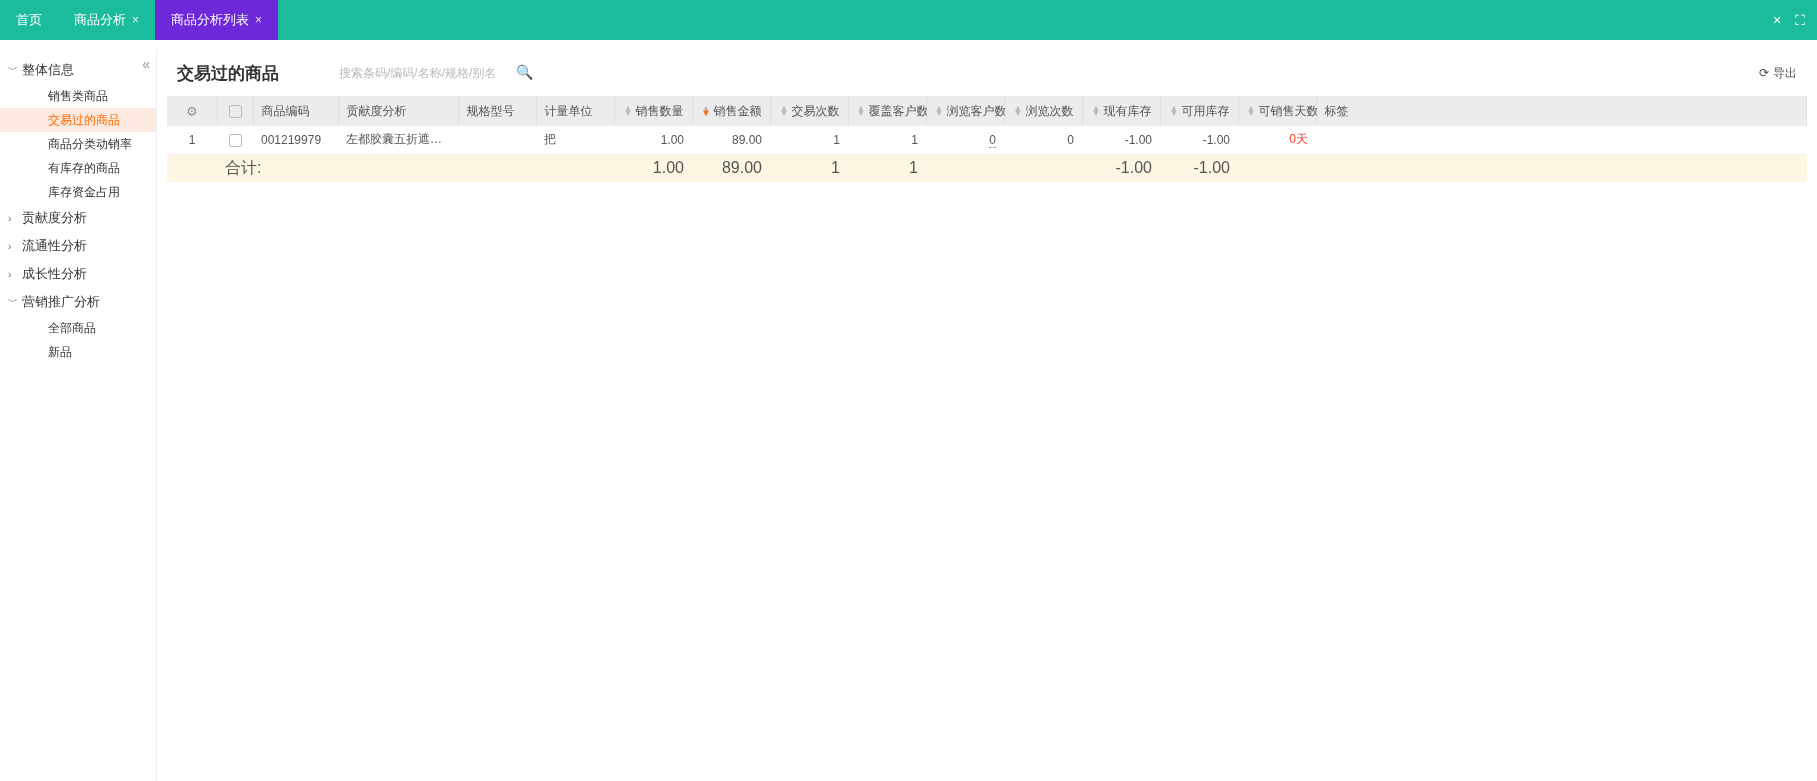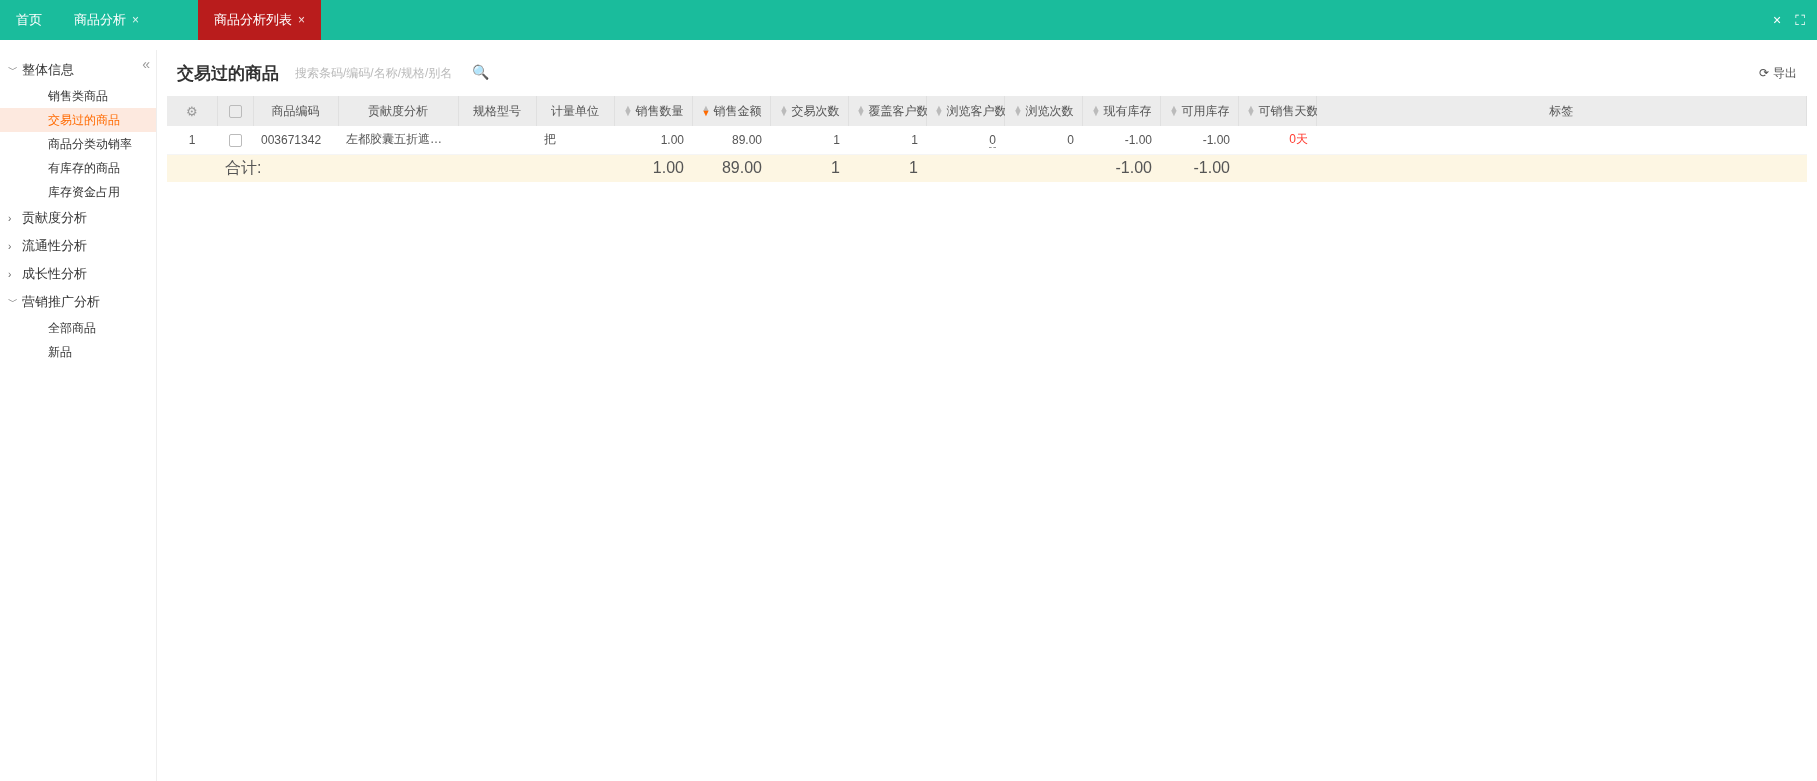--- a/index.html
+++ b/index.html
@@ -1,42 +1,42 @@
 <!DOCTYPE html>
 <html><head>
   <meta charset="utf-8">
   <style>
     * { margin:0; padding:0; box-sizing:border-box; }
     body { font-family:"Microsoft YaHei","PingFang SC",sans-serif; font-size:13px; color:#333; background:#fff; }
     .topbar { height:40px; background:#1abc9c; display:flex; align-items:stretch; position:relative; }
     .tab { display:flex; align-items:center; padding:0 16px; color:#fff; font-size:13px; cursor:pointer; position:relative; }
-    .tab.active { background:#b91c1c;margin-left:43px; }
+    .tab.active { background:#6d28d9; }
     .tab .close { margin-left:6px; font-size:12px; opacity:.85; }
     .top-icons { position:absolute; right:0; top:0; height:40px; display:flex; align-items:center; gap:14px; padding:0 12px; color:#fff; }
     .top-icons span { cursor:pointer; font-size:14px; }
     .whitebar { height:10px; background:#fff; border-bottom:0; }
     .layout { display:flex; height:calc(781px - 40px - 10px); }
     .sidebar { width:157px; border-right:1px solid #eee; padding-top:6px; position:relative; }
     .collapse-btn { position:absolute; right:6px; top:6px; color:#999; font-size:14px; cursor:pointer; }
     .sb-group { display:flex; align-items:center; height:28px; padding-left:22px; font-size:13px; color:#333; cursor:pointer; }
     .sb-group .caret { position:absolute; left:8px; font-size:10px; color:#666; }
     .sb-item { height:24px; line-height:24px; padding-left:48px; font-size:12px; color:#333; cursor:pointer; }
     .sb-item.selected { background:#fde9df; color:#ff6a00; }
     .sb-row { position:relative; }
     .main { flex:1; display:flex; flex-direction:column; overflow:hidden; }
     .titlebar { height:46px; display:flex; align-items:center; padding:0 20px; gap:16px; }
     .titlebar h2 { font-size:17px; font-weight:600; color:#333; }
-    .searchwrap { position:relative; }
+    .searchwrap { position:relative;margin-left:44px; }
     .searchwrap input { height:28px; width:170px; border:none; border-bottom:1px solid transparent; font-size:12px; outline:none; color:#555; }
     .searchwrap input::placeholder { color:#bbb; }
     .searchwrap .sicon { color:#ff8a00; font-size:14px; margin-left:4px; }
     .export { margin-left:auto; font-size:12px; color:#555; display:flex; align-items:center; gap:4px; cursor:pointer; }
     .tablewrap { flex:1; overflow:auto; margin:0 10px; position:relative; }
     table { width:100%; border-collapse:collapse; table-layout:fixed; }
-    thead th { background:#ececec; height:30px; font-size:12px; font-weight:500; color:#555; text-align:center; padding:0 8px; border-right:1px solid #e0e0e0; position:relative; white-space:nowrap; }
+    thead th { background:#ececec; height:30px; font-size:12px; font-weight:500; color:#555; text-align:left; padding:0 8px; border-right:1px solid #e0e0e0; position:relative; white-space:nowrap; }
     thead th.numcol { text-align:right; }
     thead th .sort { font-size:9px; color:#bbb; display:inline-flex; flex-direction:column; line-height:5px; margin-right:3px; vertical-align:middle; }
     thead th .sort.active-down .down { color:#ff6a00; }
     tbody td { height:28px; font-size:12px; color:#555; padding:0 8px; border-bottom:1px solid #f5f5f5; white-space:nowrap; overflow:hidden; text-overflow:ellipsis; }
     tbody td.num { text-align:right; }
     .gear { color:#999; font-size:13px; display:inline-block; }
     .chk { width:13px; height:13px; border:1px solid #bbb; border-radius:2px; display:inline-block; vertical-align:middle; }
     .underline-dash { border-bottom:1px dashed #999; }
     .red { color:#ff3b30;margin-top:15px; }
     tfoot td { background:#fdf6e3; height:28px; font-size:16px; color:#555; padding:0 8px; }
@@ -189,21 +189,21 @@
                   <span>▲</span>
                   <span class="down">▼</span>
                 </span><span>可销售天数</span></th>
             <th><span>标签</span></th>
           </tr>
         </thead>
         <tbody>
           <tr>
             <td style="text-align:center">1</td>
             <td style="text-align:center"><span class="chk"></span></td>
-            <td>003671342</td>
+            <td>001219979</td>
             <td>左都胶囊五折遮阳伞防晒伞</td>
             <td></td>
             <td>把</td>
             <td class="num">1.00</td>
             <td class="num">89.00</td>
             <td class="num">1</td>
             <td class="num">1</td>
             <td class="num"><span class="underline-dash">0</span></td>
             <td class="num">0</td>
             <td class="num">-1.00</td>

